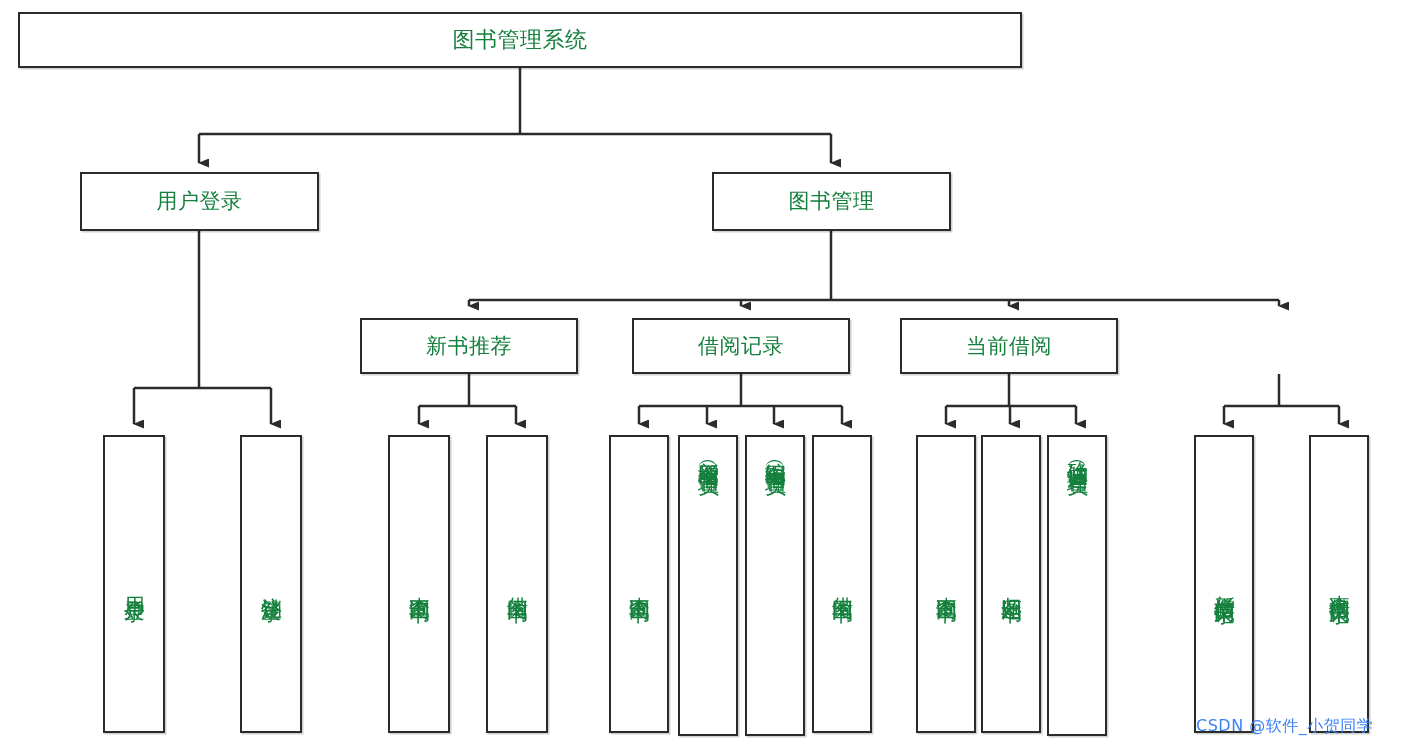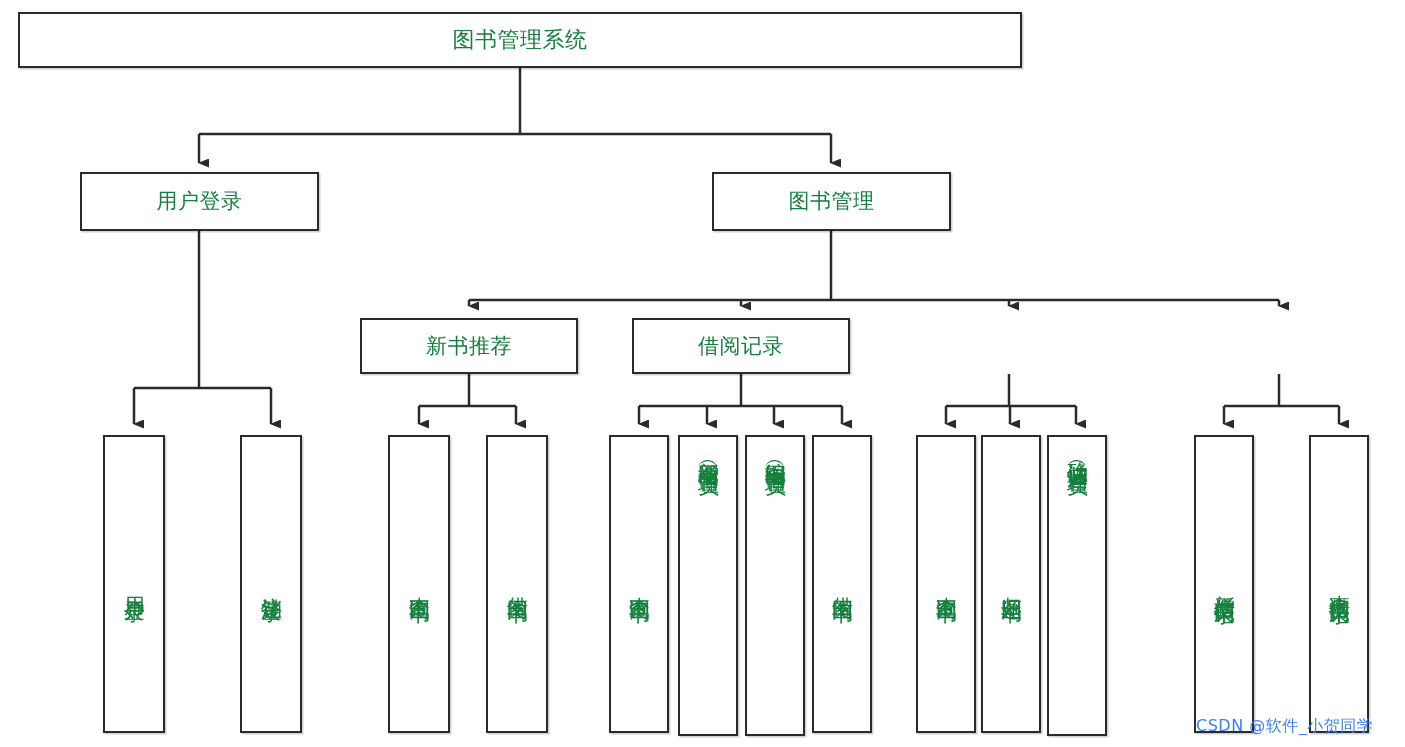--- a/index.html
+++ b/index.html
@@ -137,20 +137,23 @@
   <div class="node horiz" style="left:360px; top:318px; width:218px; height:56px;">
     <span class="lbl">新书推荐</span>
   </div>
 
   <div class="node horiz" style="left:712px; top:172px; width:239px; height:59px;">
     <span class="lbl">图书管理</span>
   </div>
   <div class="node horiz" style="left:632px; top:318px; width:218px; height:56px;">
     <span class="lbl">借阅记录</span>
   </div>
+  <div class="node horiz" style="left:900px; top:318px; width:218px; height:56px;">
+    <span class="lbl">当前借阅</span>
+  </div>
 
   <div class="node vert mid" style="left:103px; top:435px; width:62px; height:298px;">
     <span class="lbl">用户登录</span>
   </div>
   <div class="node vert mid" style="left:240px; top:435px; width:62px; height:298px;">
     <span class="lbl">注销登录</span>
   </div>
 
   <div class="node vert mid" style="left:388px; top:435px; width:62px; height:298px;">
     <span class="lbl">查询图书</span>

